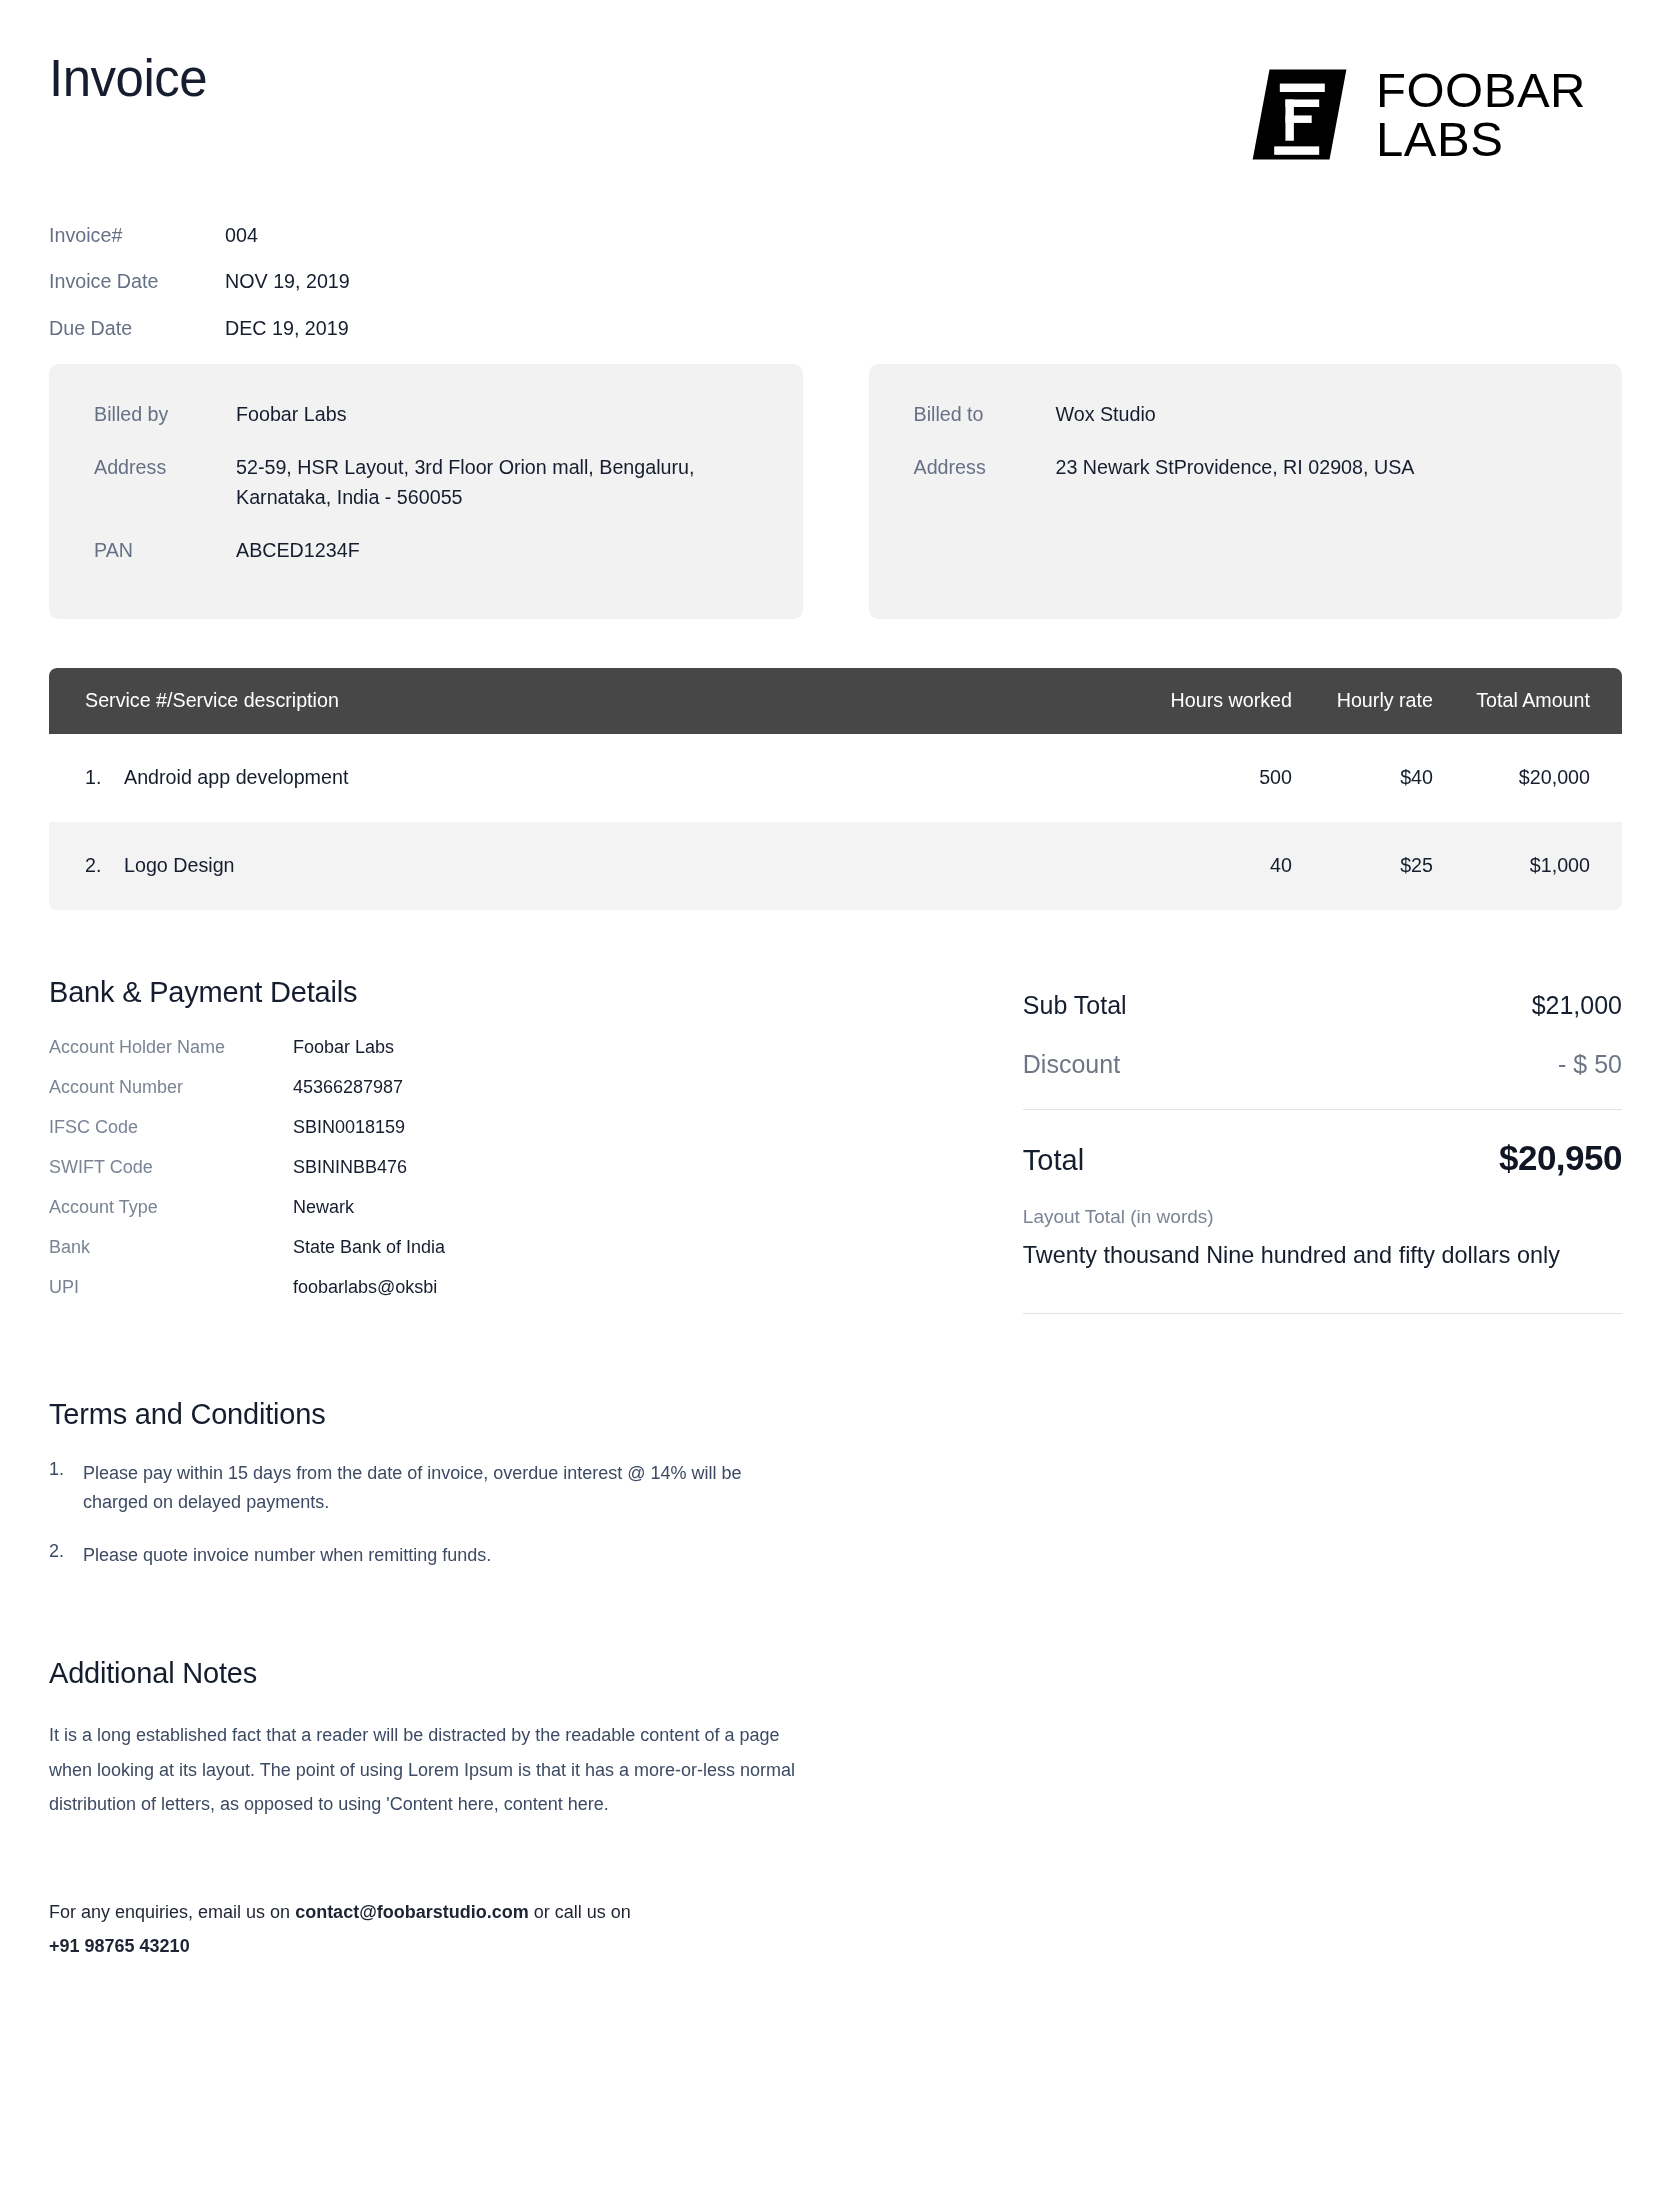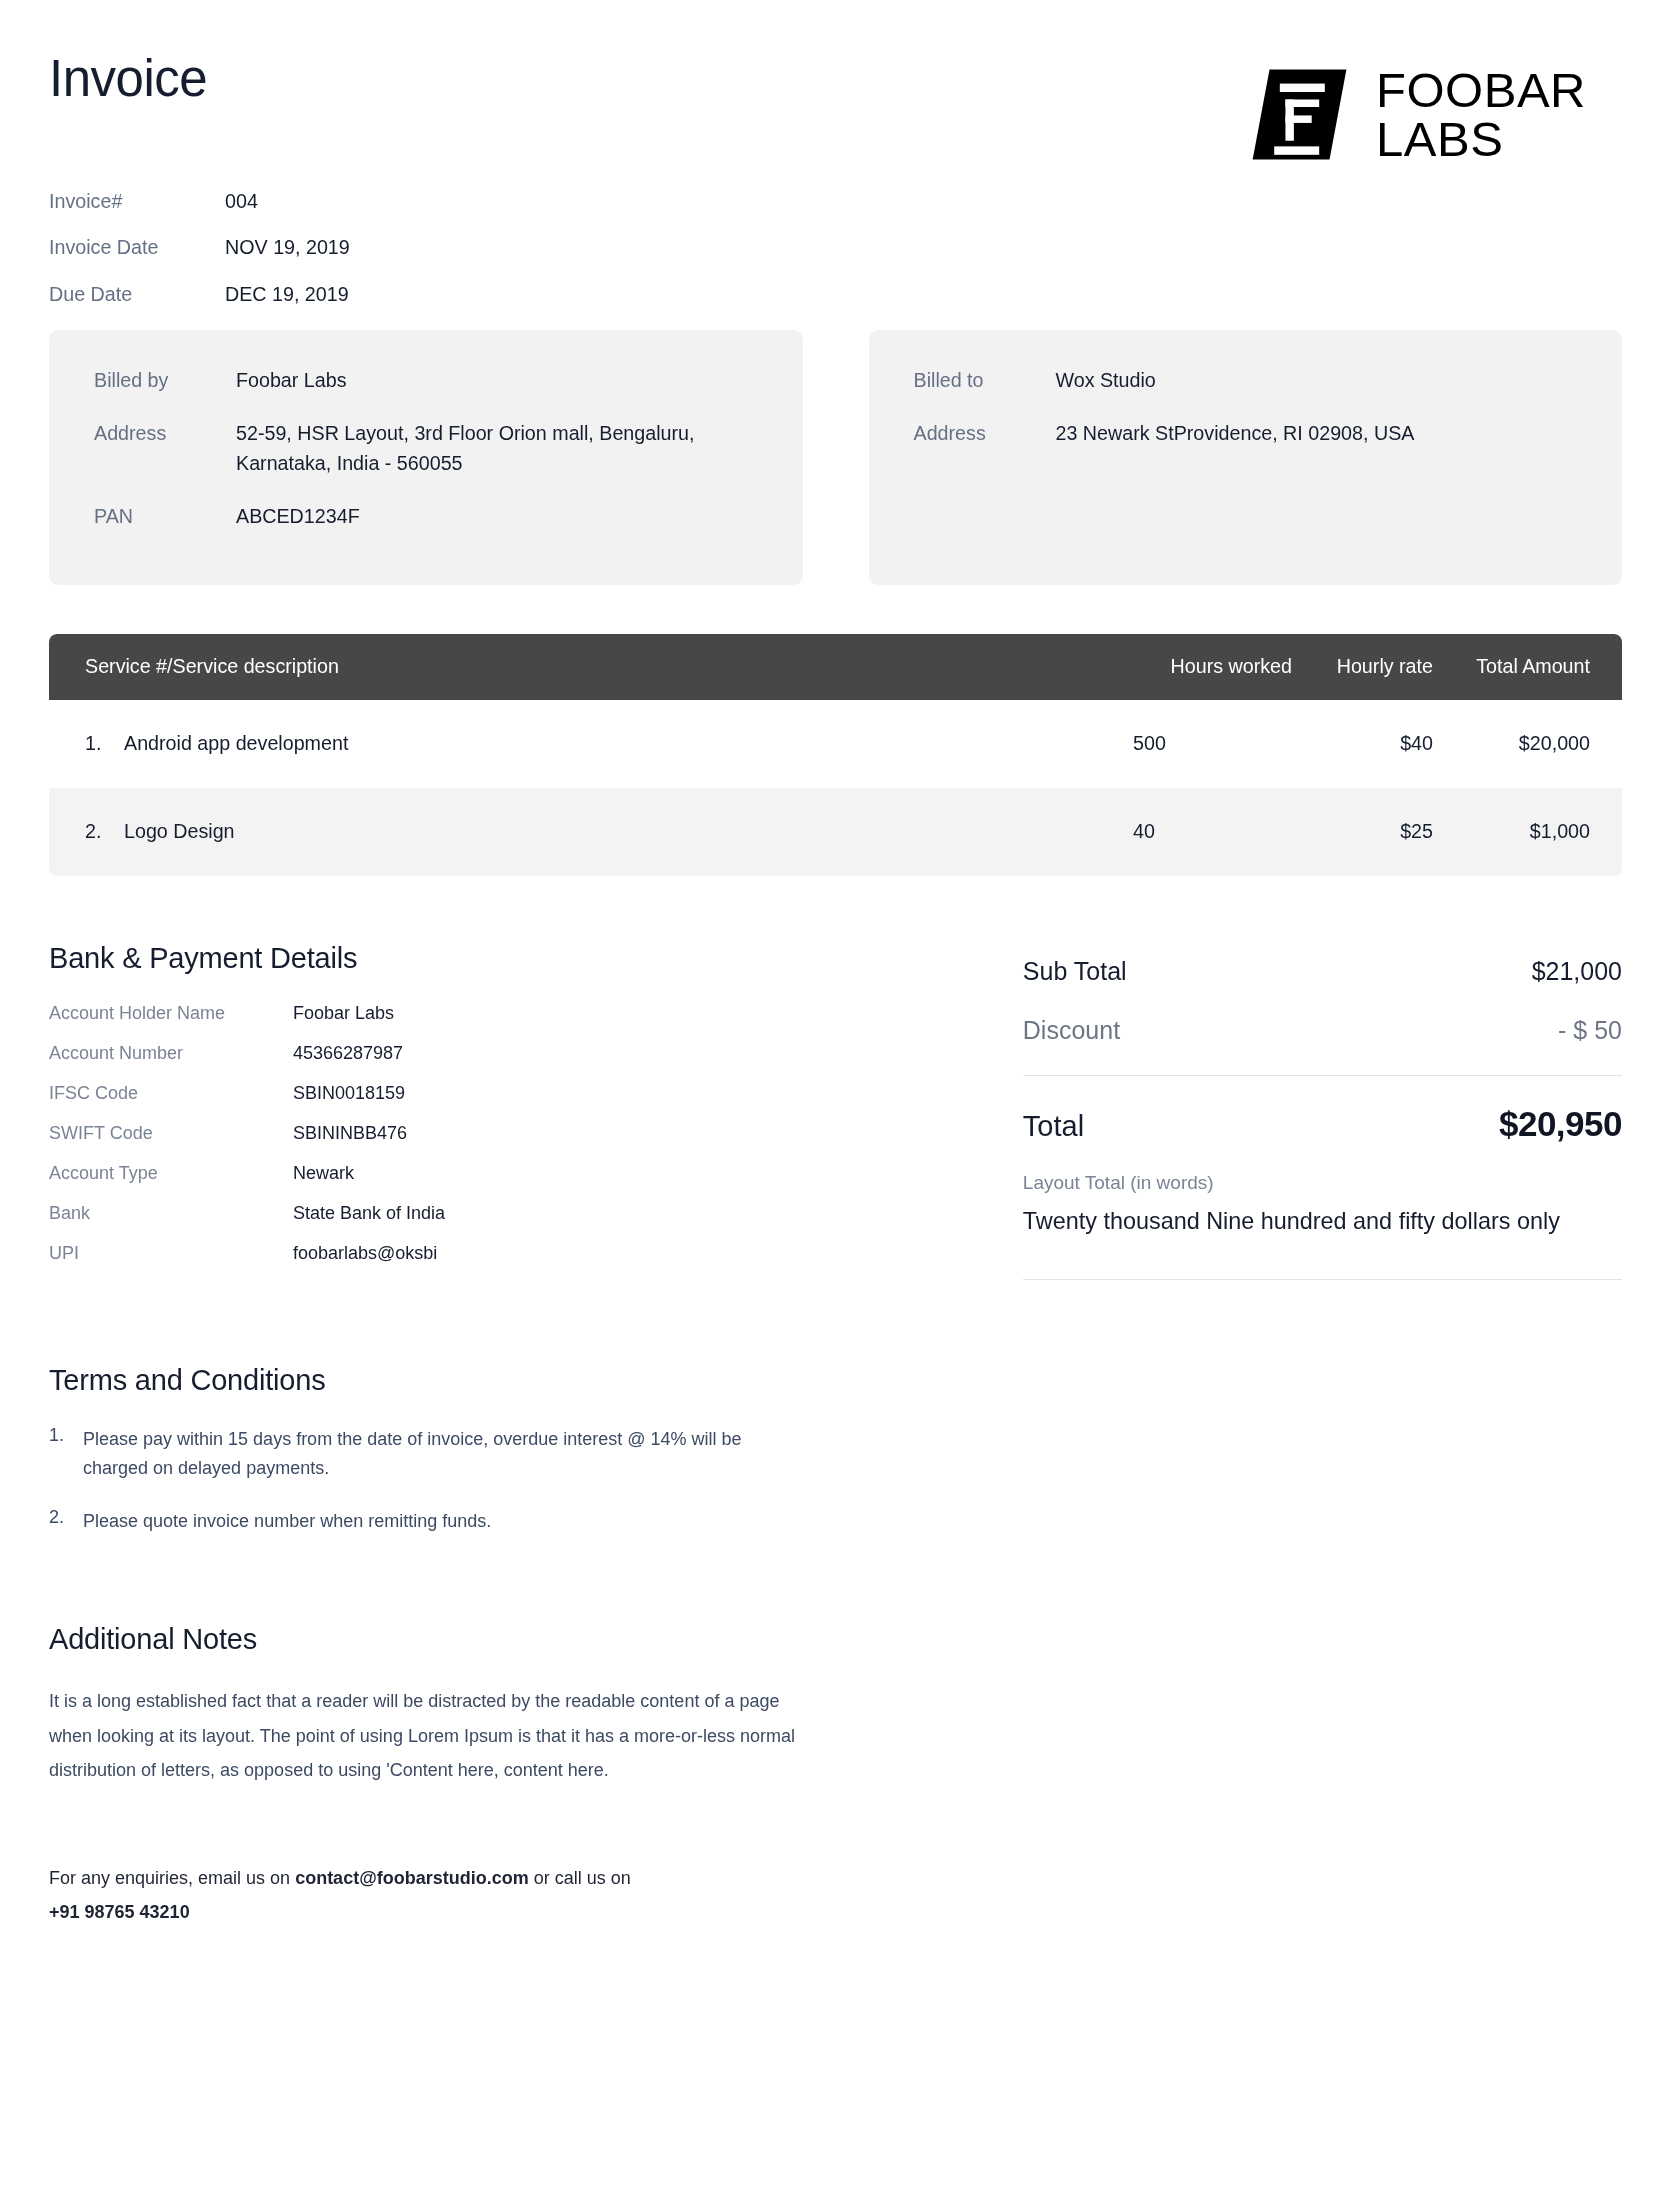--- a/index.html
+++ b/index.html
@@ -57,21 +57,21 @@
   .brand-name {
     font-size: 49px;
     line-height: 0.98;
     font-weight: 400;
     letter-spacing: 0.5px;
     color: #000000;
   }
 
   
   .meta {
-    margin-top: 23px;
+    margin-top: 57px;
   }
 
   .meta-row {
     display: flex;
     align-items: baseline;
     margin-bottom: 23.4px;
   }
 
   .meta-label {
     width: 176px;
@@ -153,21 +153,21 @@
     padding: 0 32px 0 36px;
     font-size: 19.7px;
     color: #161d2e;
   }
 
   .trow.odd  { background: #ffffff; }
   .trow.even { background: #f3f3f4; }
 
   .td-desc  { flex: 1; display: flex; gap: 15px; }
   .td-idx   { min-width: 24px; }
-  .td-num   { width: 159px; text-align: left; }
+  .td-num   { width: 159px; text-align: right; }
   .td-rate  { width: 141px; text-align: right; }
   .td-total { width: 157px; text-align: right; }
 
   
   .lower {
     display: flex;
     margin-top: 66px;
     gap: 94px;
   }
 

